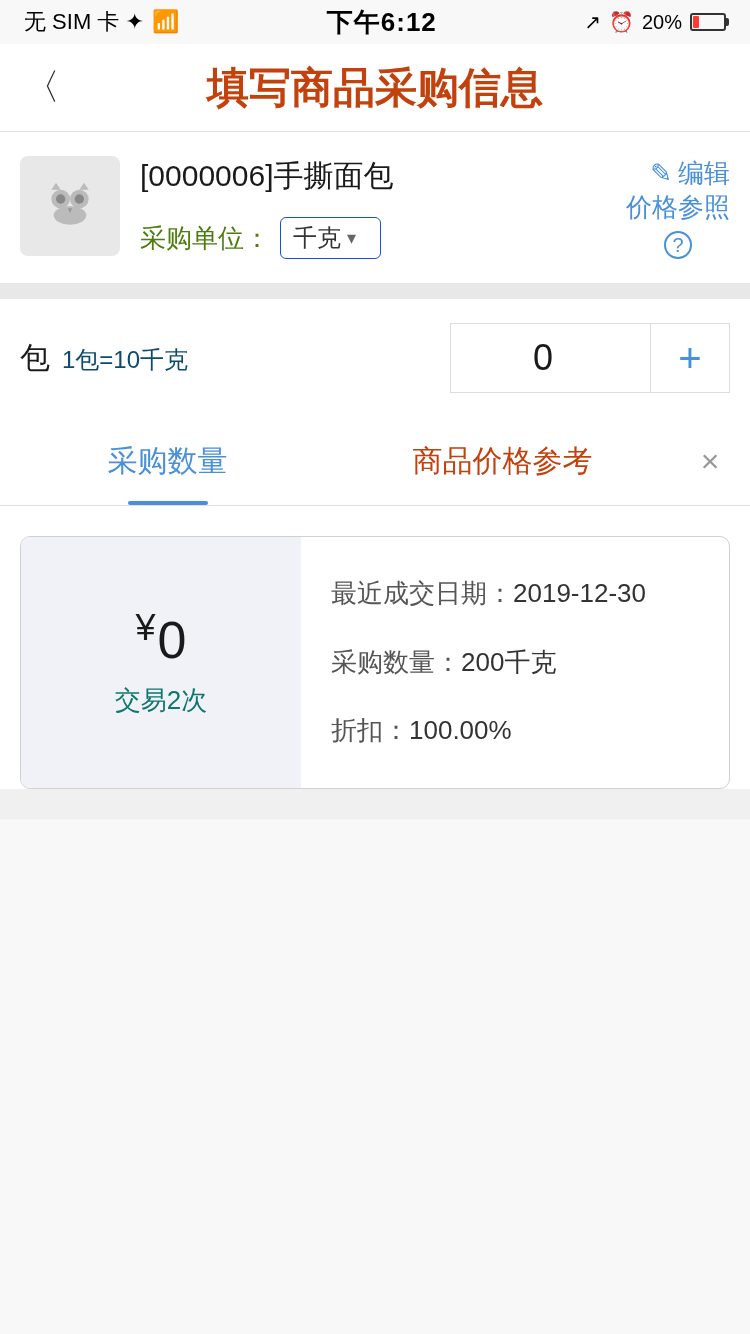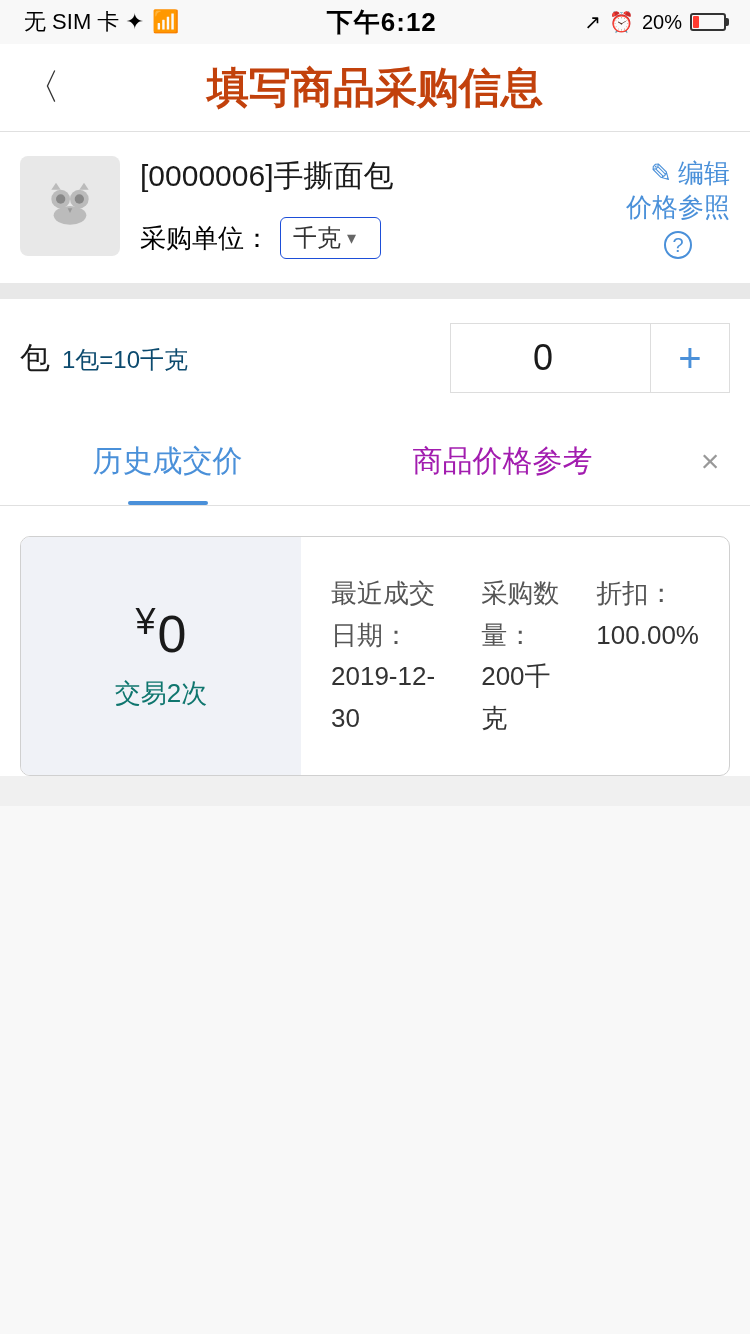--- a/index.html
+++ b/index.html
@@ -137,21 +137,21 @@
       margin-bottom: 20px;
     }
     .product-unit-row {
       display: flex;
       align-items: center;
       gap: 10px;
       font-size: 26px;
       color: #333;
     }
     .unit-label {
-      color: #000000;
+      color: #4d7c0f;
     }
     .unit-select {
       border: 1px solid #1d4ed8;
       border-radius: 6px;
       padding: 4px 24px 4px 12px;
       font-size: 24px;
       color: #333;
       position: relative;
       background: #fff;
       display: inline-flex;
@@ -258,21 +258,21 @@
       border-bottom: 1px solid #e0e0e0;
       position: relative;
     }
     .tab-item {
       flex: 1;
       height: 88px;
       display: flex;
       align-items: center;
       justify-content: center;
       font-size: 30px;
-      color: #a21caf;
+      color: #c2410c;
       cursor: pointer;
       position: relative;
     }
     .tab-item.active {
       color: #4a90d9;
       font-weight: 500;
     }
     .tab-item.active::after {
       content: '';
       position: absolute;
@@ -326,20 +326,21 @@
       margin-right: 2px;
     }
     .price-transactions {
       font-size: 26px;
       color: #0f766e;
     }
     .price-card-right {
       flex: 1;
       padding: 36px 30px;
       display: flex;
+      flex-direction: column;
       justify-content: center;
       gap: 27px;
     }
     .price-detail-row {
       font-size: 26px;
       color: #333;
       line-height: 1.6;
     }
     .price-detail-label {
       color: #555;
@@ -424,21 +425,21 @@
   </div>
   <div class="quantity-input-group">
     <input class="quantity-input" type="number" value="0" style="">
     <div class="quantity-plus">+</div>
   </div>
 </div>
 
 <div class="tabs-section">
   <div class="tabs-header">
     <div class="tab-item active">
-      <span>历史成交价</span>
+      <span>采购数量</span>
     </div>
     <div class="tab-item">
       <span>商品价格参考</span>
     </div>
     <div class="tab-close">×</div>
   </div>
 
   <div class="price-card">
     <div class="price-card-left">
       <div class="price-amount">

